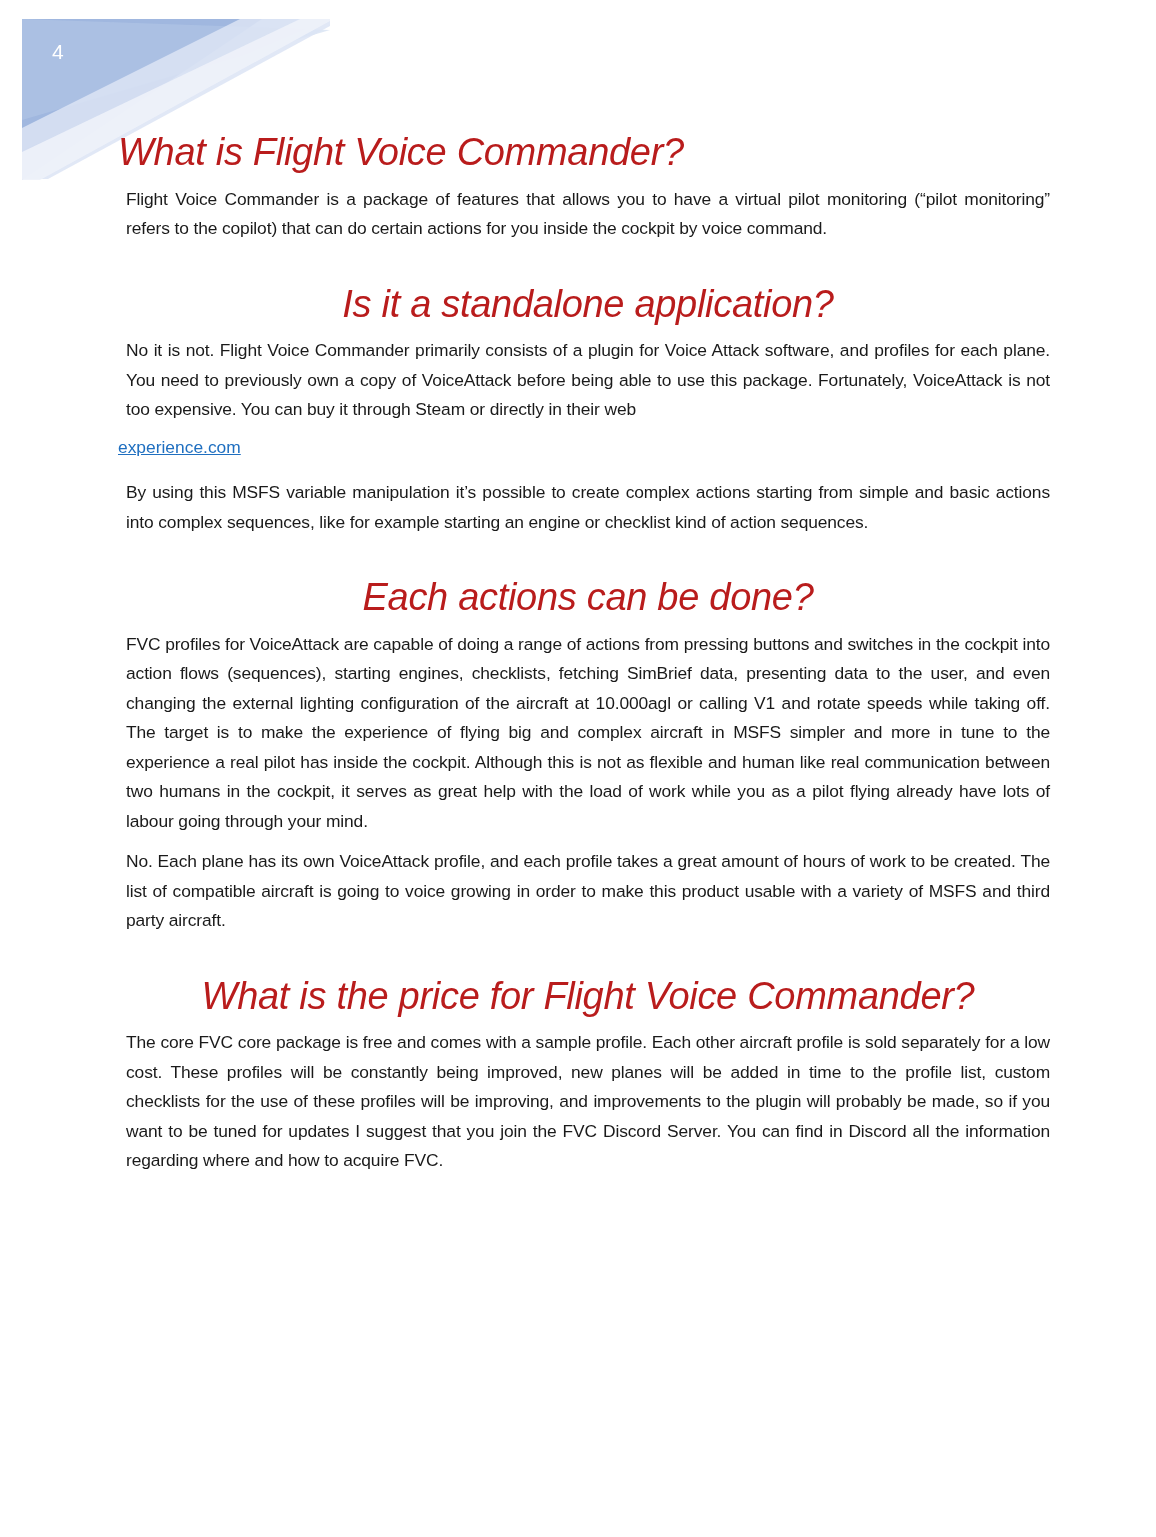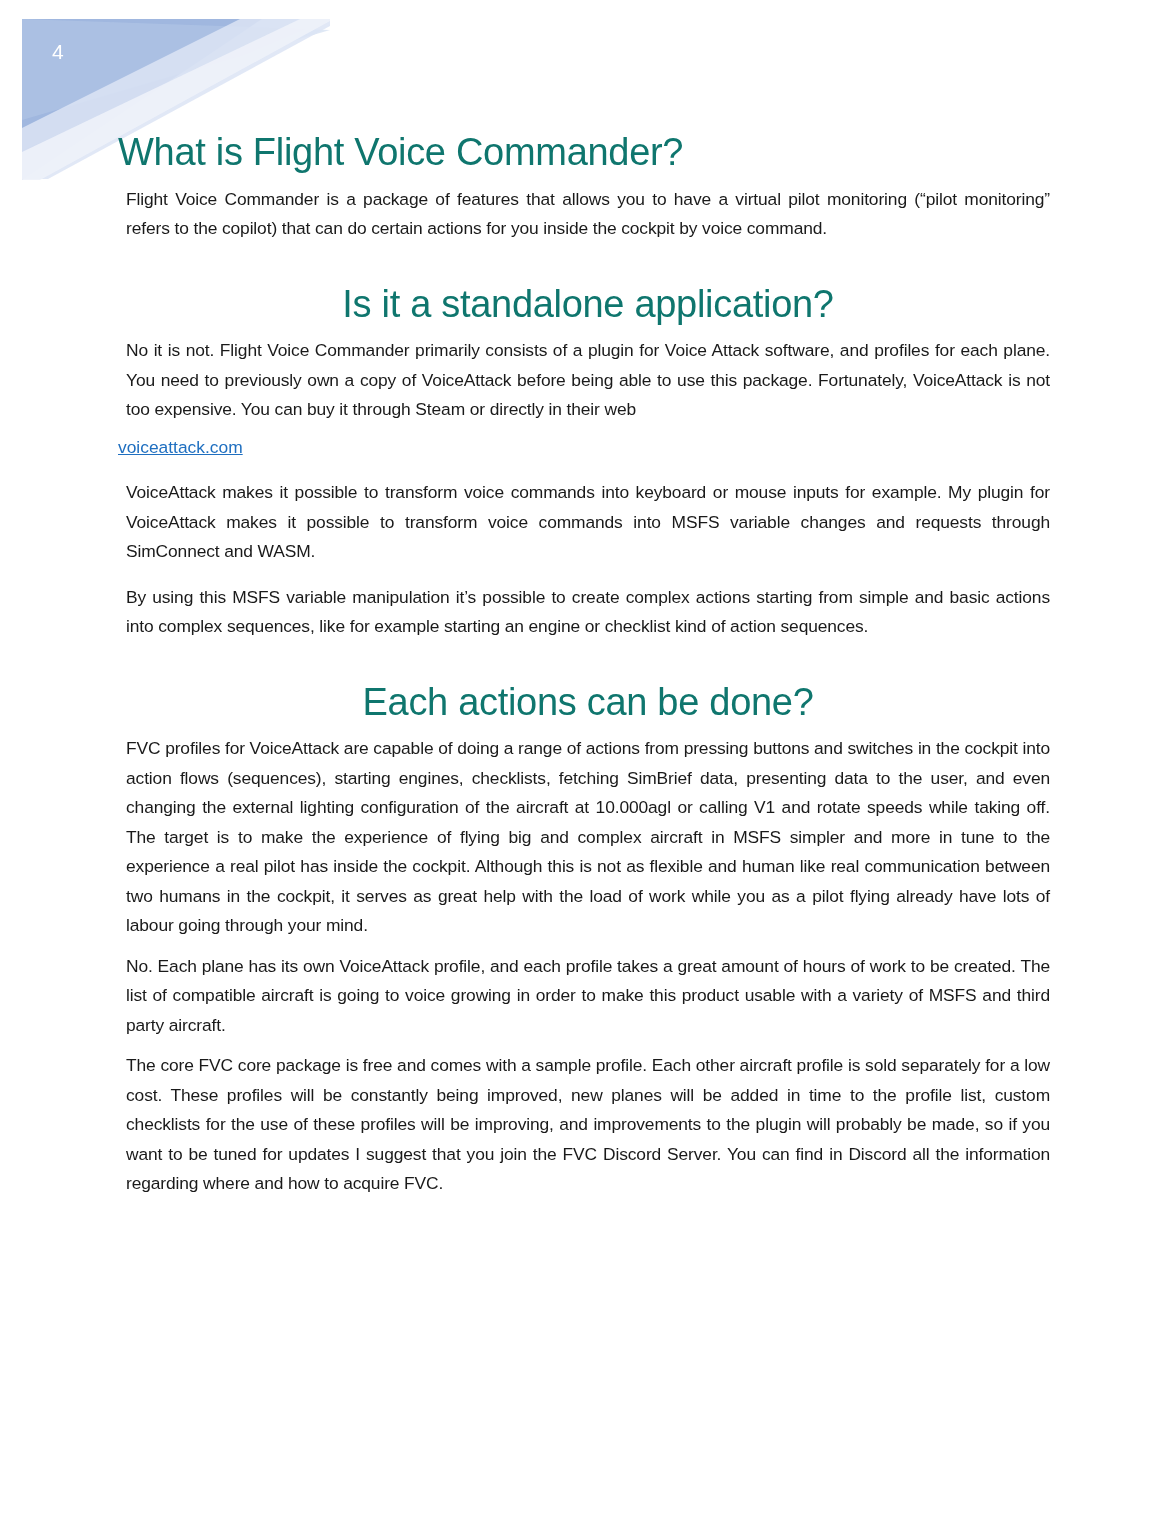--- a/index.html
+++ b/index.html
@@ -47,28 +47,29 @@
 
   
   .content {
     position: absolute;
     left: 118px;
     top: 0;
     width: 940px;
   }
 
   .doc-heading {
-    color: #0f766e;
+    color: #b91c1c;
     font-family: "Liberation Sans", sans-serif;
     font-weight: normal;
     font-size: 38px;
     line-height: 1.12;
     letter-spacing: -0.3px;
     margin: 0;
     padding: 0;
+    font-style: italic;
   }
 
   .doc-paragraph {
     color: #1a1a1a;
     font-family: "Liberation Sans", sans-serif;
     font-size: 17.4px;
     line-height: 29.5px;
     text-align: justify;
     margin: 8px;
     padding: 0;
@@ -113,26 +114,26 @@
   <div class="page-number">4</div>
 
   <div class="content">
 
     <h1 class="doc-heading s-h1">What is Flight Voice Commander?</h1>
     <p class="doc-paragraph s-p-after-h">Flight Voice Commander is a package of features that allows you to have a virtual pilot monitoring (“pilot monitoring” refers to the copilot) that can do certain actions for you inside the cockpit by voice command.</p>
 
     <h1 class="doc-heading s-h">Is it a standalone application?</h1>
     <p class="doc-paragraph s-p-after-h">No it is not. Flight Voice Commander primarily consists of a plugin for Voice Attack software, and profiles for each plane. You need to previously own a copy of VoiceAttack before being able to use this package. Fortunately, VoiceAttack is not too expensive. You can buy it through Steam or directly in their web</p>
     <div class="s-link-line">
-      <a class="doc-link" href="#">voiceattack.com</a>
+      <a class="doc-link" href="#">experience.com</a>
     </div>
-    <p class="doc-paragraph s-p">VoiceAttack makes it possible to transform voice commands into keyboard or mouse inputs for example. My plugin for VoiceAttack makes it possible to transform voice commands into MSFS variable changes and requests through SimConnect and WASM.</p>
     <p class="doc-paragraph s-p">By using this MSFS variable manipulation it’s possible to create complex actions starting from simple and basic actions into complex sequences, like for example starting an engine or checklist kind of action sequences.</p>
 
     <h1 class="doc-heading s-h">Each actions can be done?</h1>
     <p class="doc-paragraph s-p-after-h">FVC profiles for VoiceAttack are capable of doing a range of actions from pressing buttons and switches in the cockpit into action flows (sequences), starting engines, checklists, fetching SimBrief data, presenting data to the user, and even changing the external lighting configuration of the aircraft at 10.000agl or calling V1 and rotate speeds while taking off. The target is to make the experience of flying big and complex aircraft in MSFS simpler and more in tune to the experience a real pilot has inside the cockpit. Although this is not as flexible and human like real communication between two humans in the cockpit, it serves as great help with the load of work while you as a pilot flying already have lots of labour going through your mind.</p>
 
     <p class="doc-paragraph s-p-after-h">No. Each plane has its own VoiceAttack profile, and each profile takes a great amount of hours of work to be created. The list of compatible aircraft is going to voice growing in order to make this product usable with a variety of MSFS and third party aircraft.</p>
 
+    <h1 class="doc-heading s-h">What is the price for Flight Voice Commander?</h1>
     <p class="doc-paragraph s-p-after-h">The core FVC core package is free and comes with a sample profile. Each other aircraft profile is sold separately for a low cost. These profiles will be constantly being improved, new planes will be added in time to the profile list, custom checklists for the use of these profiles will be improving, and improvements to the plugin will probably be made, so if you want to be tuned for updates I suggest that you join the FVC Discord Server. You can find in Discord all the information regarding where and how to acquire FVC.</p>
 
   </div>
 </div>
 
 </body></html>

